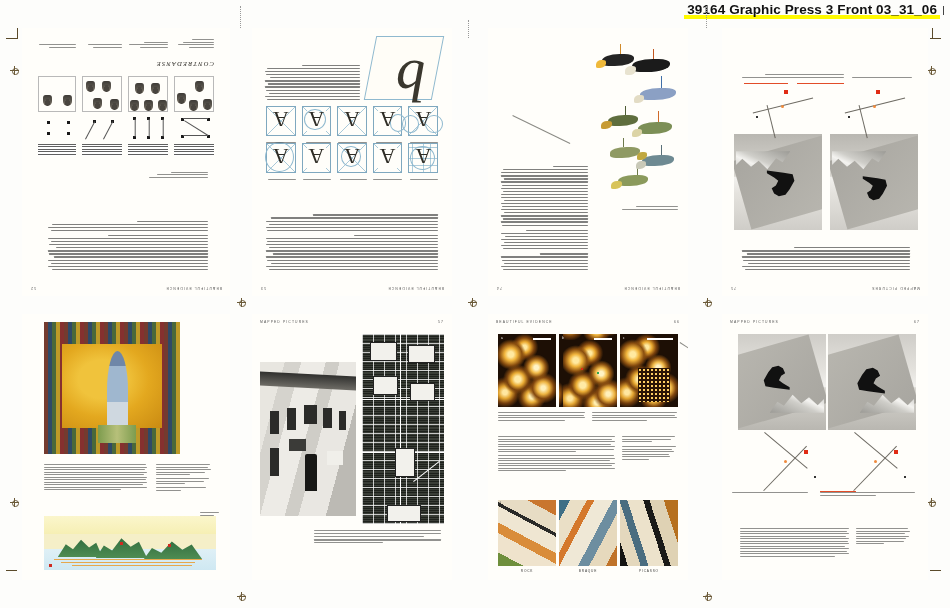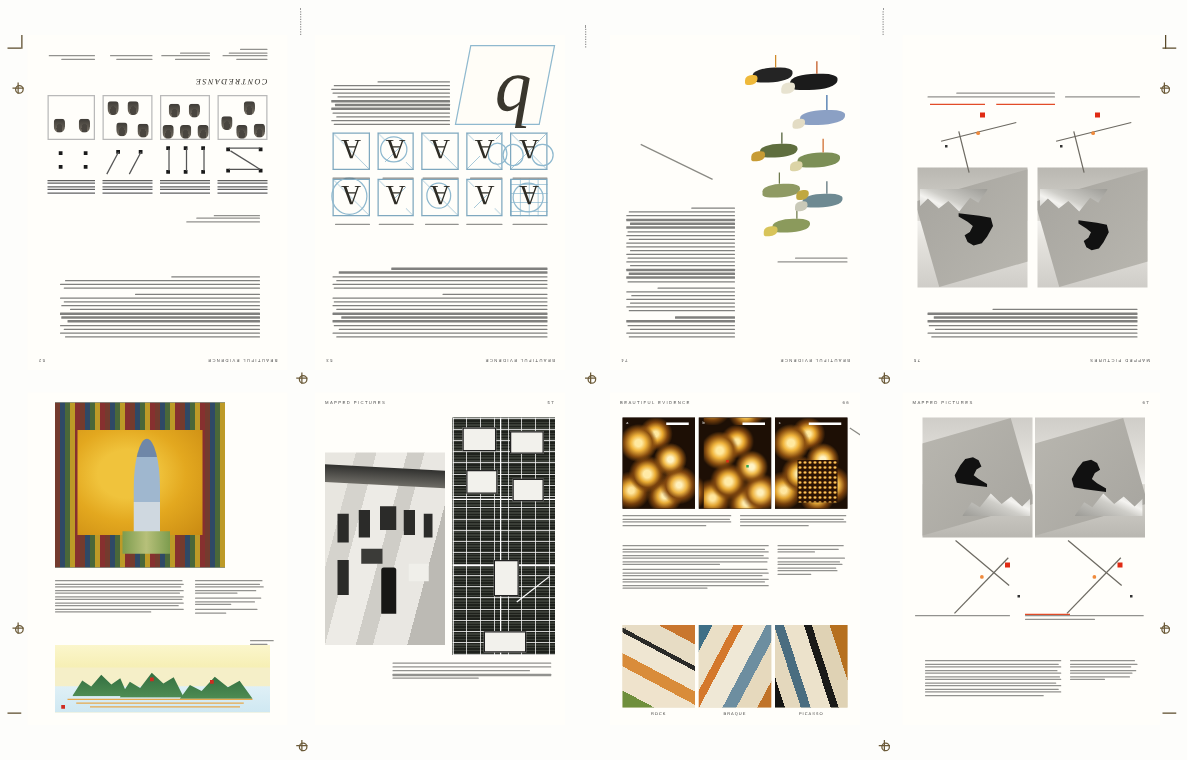--- a/index.html
+++ b/index.html
@@ -171,20 +171,24 @@
   .redcap{position:absolute;}
   .redcap i{height:1.3px;margin-bottom:1.7px;background:#e0421c;opacity:.95;display:block;}
 
   .leader{position:absolute;background:#8a8a84;height:.6px;transform-origin:left center;}
 </style>
 </head>
 <body>
 
 <div id="sheet">
 
+  <div class="slug">
+    <span class="txt">39164 Graphic Press 3 Front 03_31_06</span>
+    <span class="tick"></span>
+  </div>
 
   <div class="cmk h" style="left:6px;top:38px"></div>
   <div class="cmk v" style="left:17px;top:28px"></div>
   <div class="reg" style="left:10px;top:66px">
       <span class="ring"></span>
     </div>
   <div class="reg" style="left:10px;top:498px">
       <span class="ring"></span>
     </div>
   <div class="cmk h" style="left:6px;top:570px"></div>

